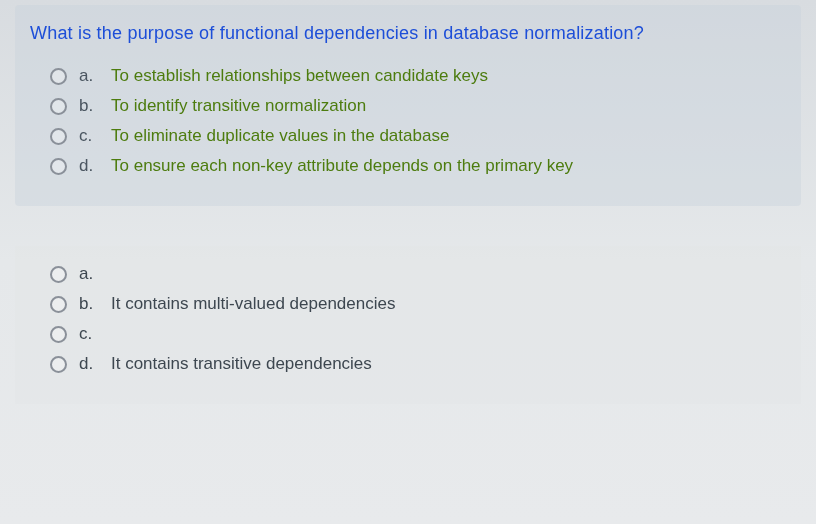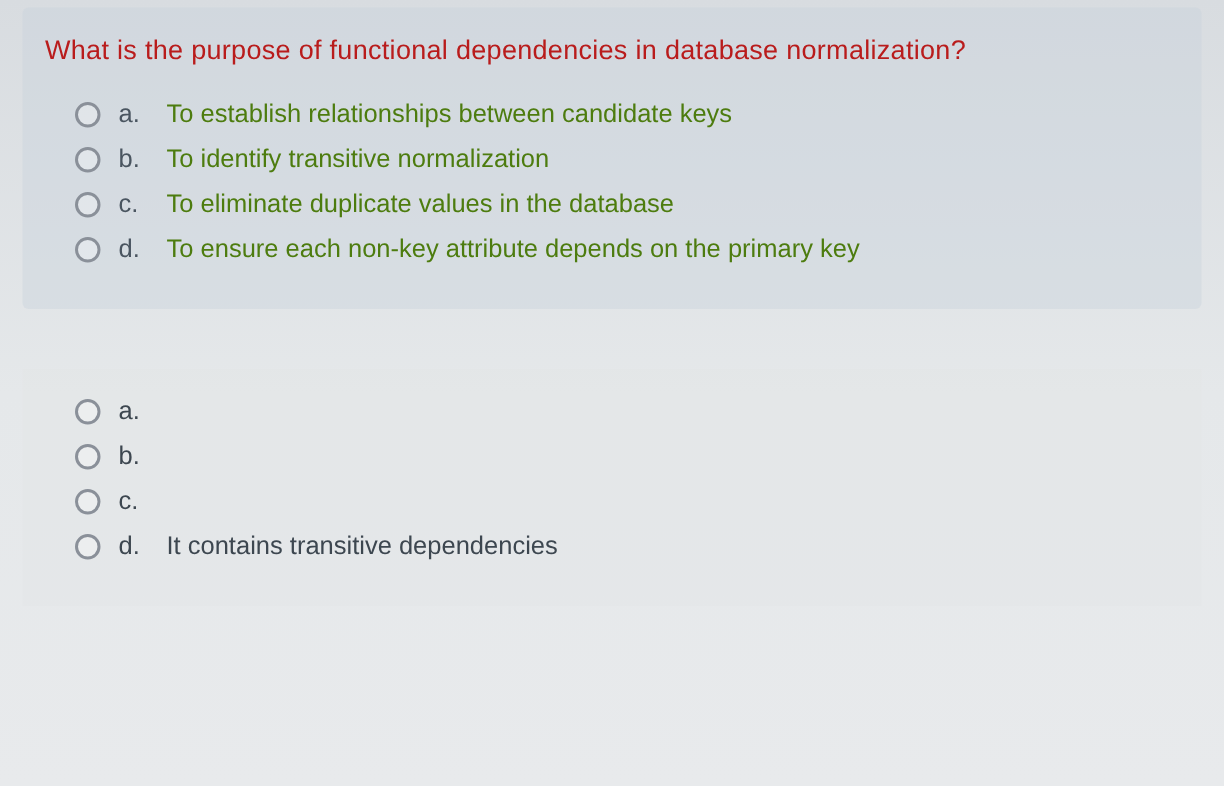--- a/index.html
+++ b/index.html
@@ -23,21 +23,21 @@
       background: rgba(200, 210, 220, 0.4);
       border-radius: 4px;
       margin-top: 5px;
     }
     .question-block.second {
       background: rgba(225, 228, 230, 0.3);
       margin-top: 40px;
     }
     .question-text {
       font-size: 18px;
-      color: #b91c1c;
+      color: #1d4ed8;
       font-weight: 400;
       margin-bottom: 22px;
       letter-spacing: 0.2px;
     }
     .options {
       padding-left: 20px;
     }
     .option-row {
       display: flex;
       align-items: center;
@@ -100,20 +100,21 @@
 
 <div class="question-block second">
   <div class="options">
     <div class="option-row">
       <div class="radio-circle"></div>
       <span class="option-letter">a.</span>
     </div>
     <div class="option-row">
       <div class="radio-circle"></div>
       <span class="option-letter">b.</span>
+      <span class="option-text">It contains multi-valued dependencies</span>
     </div>
     <div class="option-row">
       <div class="radio-circle"></div>
       <span class="option-letter">c.</span>
     </div>
     <div class="option-row">
       <div class="radio-circle"></div>
       <span class="option-letter">d.</span>
       <span class="option-text">It contains transitive dependencies</span>
     </div>

